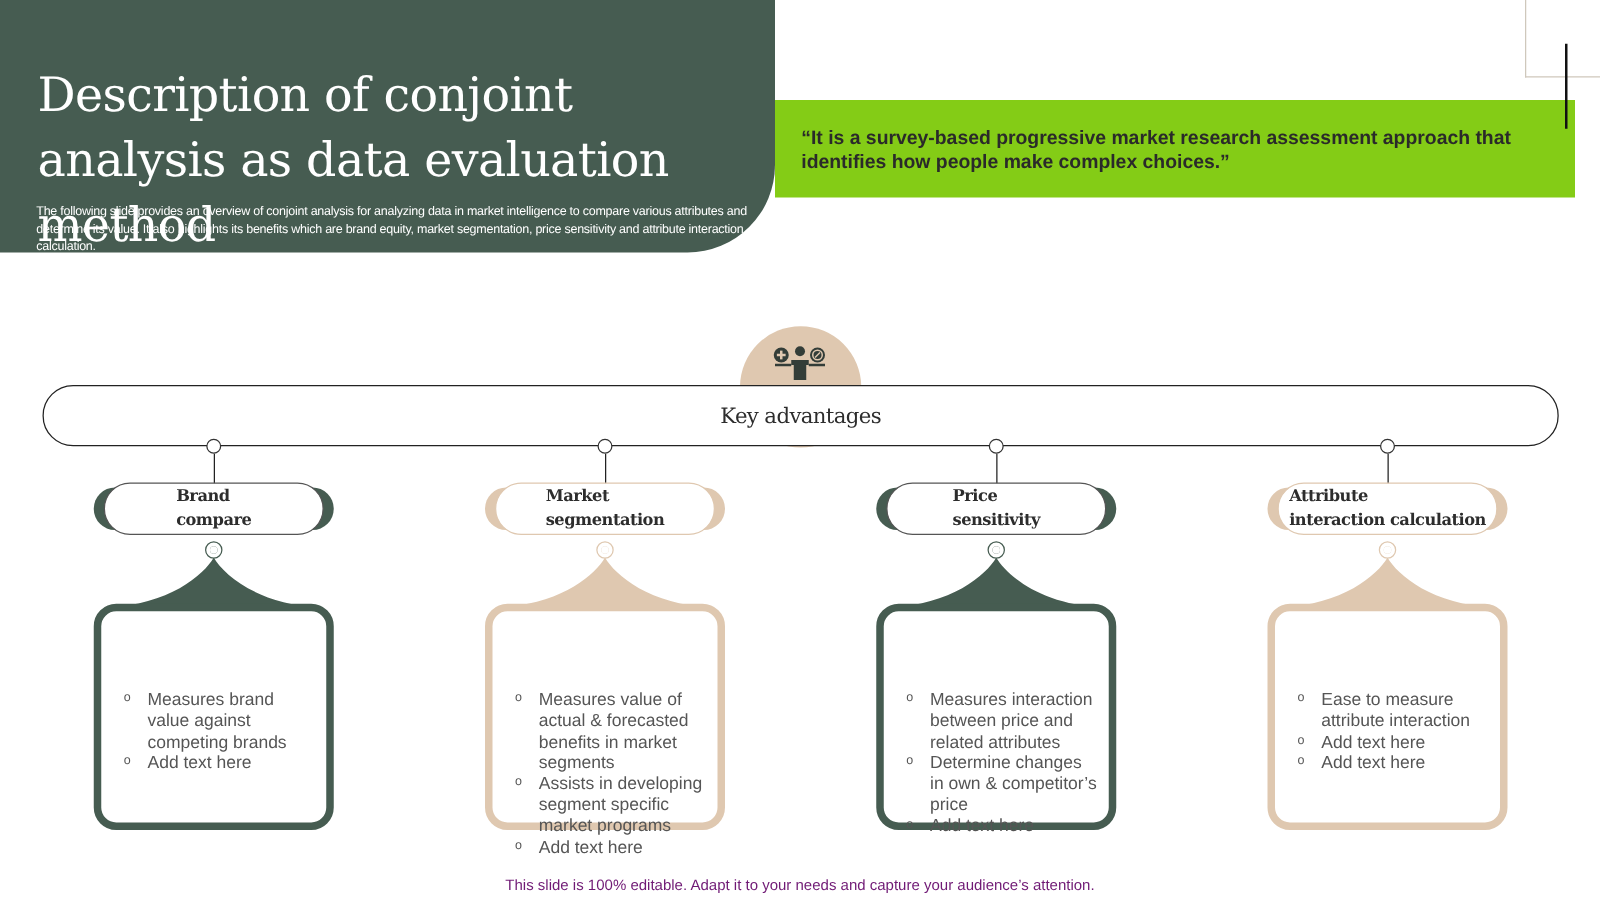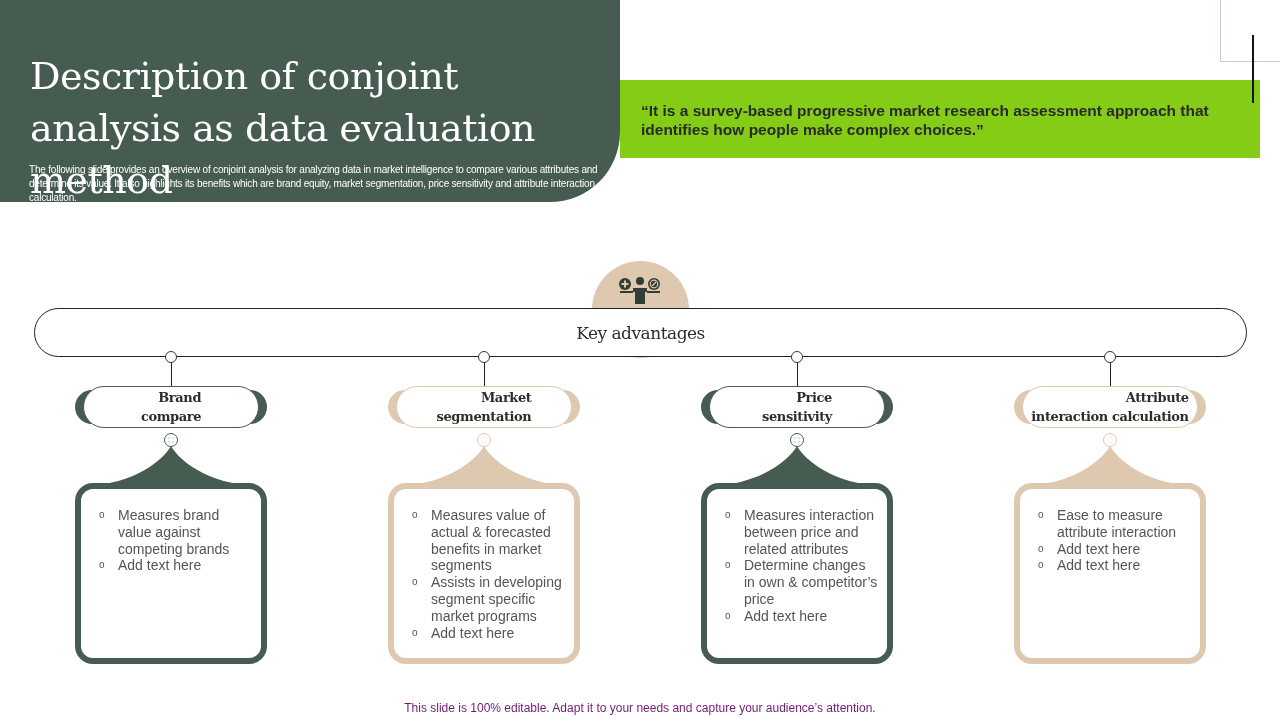--- a/index.html
+++ b/index.html
@@ -61,21 +61,21 @@
   }
   .stem { position: absolute; left: 95.5px; top: 13px; width: 1px; height: 24px; background: #222; }
 
   .pill-wrap { position: absolute; left: 0; top: 36px; width: 192px; height: 42px; }
   .pill-back {
     position: absolute; left: 0; top: 4px; width: 192px; height: 34px; border-radius: 17px;
   }
   .pill {
     position: absolute; left: 8px; top: 0; width: 176px; height: 42px;
     border-radius: 21px; background: #ffffff; border: 1px solid #555;
-    display: flex; align-items: center; justify-content: center; text-align: right;
+    display: flex; align-items: center; justify-content: center; text-align: left;
   }
   .pill-text {
     font-family: "DejaVu Serif", serif; font-weight: bold; font-size: 13px;
     line-height: 19px; color: #2d2d2d; letter-spacing: -0.4px;
   }
 
   .dot-ring {
     position: absolute; left: 89px; top: 83px; width: 14px; height: 14px;
     border-radius: 50%; background: #fff; border: 1px solid;
   }
@@ -85,21 +85,21 @@
   }
   .dot-inner { position: absolute; left: 3px; top: 3px; width: 6px; height: 6px; border-radius: 50%; }
 
   .roof { position: absolute; left: 0; top: 96px; width: 192px; height: 44px; }
 
   .card {
     position: absolute; left: 0; top: 133px; width: 192px; height: 181px;
     border-radius: 18px; border: 6px solid; background: #ffffff;
     padding: 18px 8px 0 12px;
   }
-  .card ul { list-style: none; }
+  .card ul { list-style: none; margin-top: 44px; }
   .card li {
     position: relative; padding-left: 25px; font-size: 14px; line-height: 16.8px; color: #555;
   }
   .card li::before {
     content: "o"; position: absolute; left: 6px; top: 0; font-size: 10px; color: #555;
   }
 
   .green .pill-back, .green .dot-inner { background: #465c51; }
   .green .dot-ring { border-color: #465c51; }
   .green .card { border-color: #465c51; }

